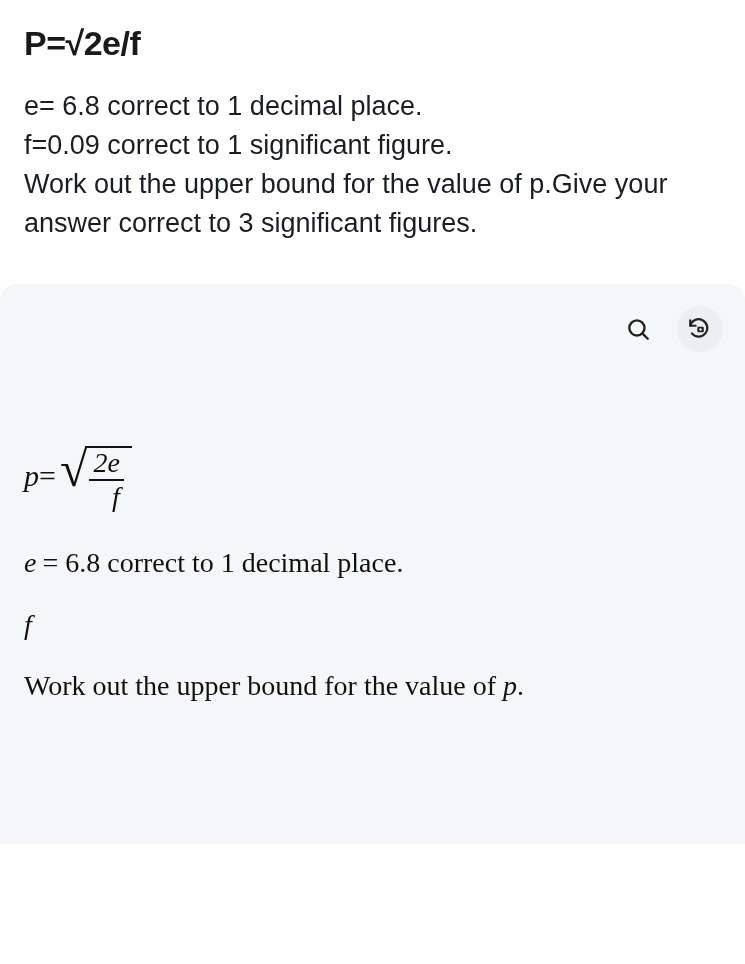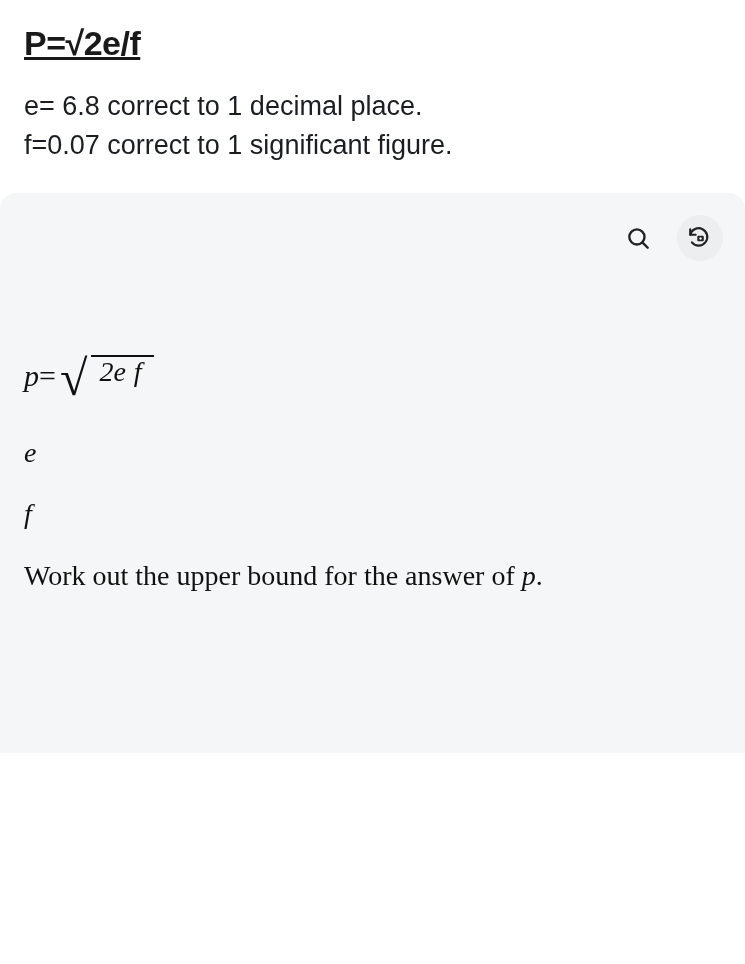--- a/index.html
+++ b/index.html
@@ -9,26 +9,25 @@
     width: 745px;
     font-family: -apple-system, BlinkMacSystemFont, "Segoe UI", Helvetica, Arial, sans-serif;
     color: #1a1a1a;
     background: #fff;
   }
   .title {
     font-size: 34px;
     font-weight: 700;
     margin-bottom: 24px;
     letter-spacing: -0.5px;
-    text-decoration: underline;
   }
   .intro {
     font-size: 27px;
     line-height: 1.45;
-    margin-bottom: 28px;
+    margin-bottom: 40px;
     color: #1a1d21;
   }
   .intro p { margin: 0; }
   .card {
     background: #f5f6f7;
     border-radius: 16px 16px 0 0;
     margin: 0 -24px;
     padding: 26px 24px 0 24px;
     position: relative;
     min-height: 560px;
@@ -82,41 +81,41 @@
   .radical {
     font-size: 50px;
     line-height: 0.95;
     margin-top: 6px;
     margin-right: -2px;
   }
   .radicand {
     border-top: 2.2px solid #111;
     padding: 0 8px 0 4px;
     display: flex;
-    flex-direction: row;
-    align-items: flex-start;
+    flex-direction: column;
+    align-items: flex-end;
     margin-top: 6px;
-    margin-left: 6px;
   }
   .radicand .num { font-style: italic; padding: 0 4px; line-height: 1.1; font-size: 28px; }
   .radicand .bar { width: 100%; height: 2px; background: #111; margin: 1px 0; }
   .radicand .den { font-style: italic; padding: 0 4px; line-height: 1.1; font-size: 28px; }
   .instruction {
     margin-top: 10px;
   }
   .instruction .var { font-style: italic; }
 </style>
 </head>
 <body>
 
 <div class="title">P=√2e/f</div>
 
 <div class="intro">
   <p>e= 6.8 correct to 1 decimal place.</p>
-  <p>f=0.07 correct to 1 significant figure.</p>
+  <p>f=0.09 correct to 1 significant figure.</p>
+  <p>Work out the upper bound for the value of p.Give your answer correct to 3 significant figures.</p>
 </div>
 
 <div class="card">
   <div class="toolbar">
     <div class="icon-btn plain">
       <svg viewBox="0 0 24 24" fill="none" stroke="#222" stroke-width="2.2" stroke-linecap="round" stroke-linejoin="round">
         <circle cx="11" cy="11" r="7"></circle>
         <line x1="21" y1="21" x2="16.2" y2="16.2"></line>
       </svg>
     </div>
@@ -140,26 +139,27 @@
         <span class="radicand">
           <span class="num">2e</span>
           <span class="bar"></span>
           <span class="den">f</span>
         </span>
       </span>
     </div>
 
     <div class="eq-row">
       <span class="var">e</span>
+      <span class="rest"> = 6.8 correct to 1 decimal place.</span>
     </div>
 
     <div class="eq-row">
       <span class="var">f</span>
     </div>
 
     <div class="instruction">
       <div>
-        <span>Work out the upper bound for the answer of </span><span class="var">p</span><span>.</span>
+        <span>Work out the upper bound for the value of </span><span class="var">p</span><span>.</span>
       </div>
     </div>
 
   </div>
 </div>
 
 </body></html>

